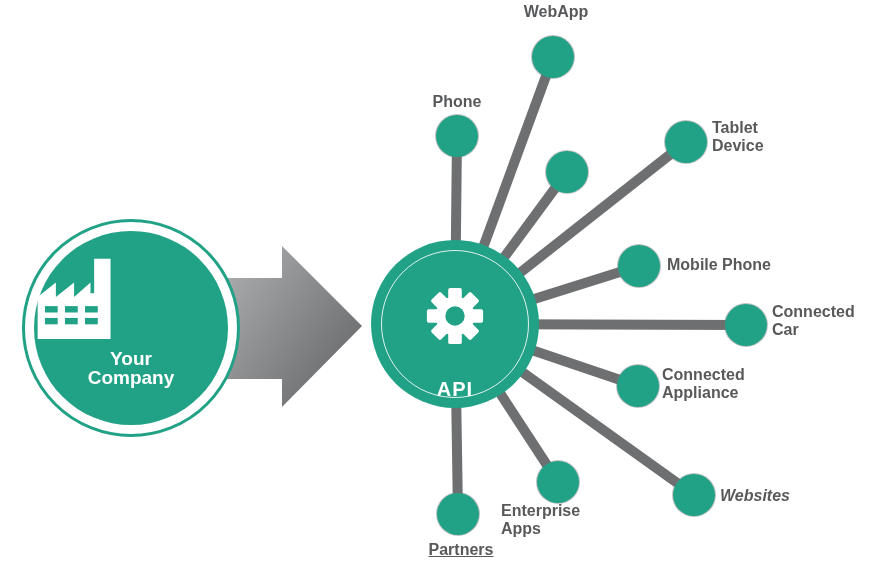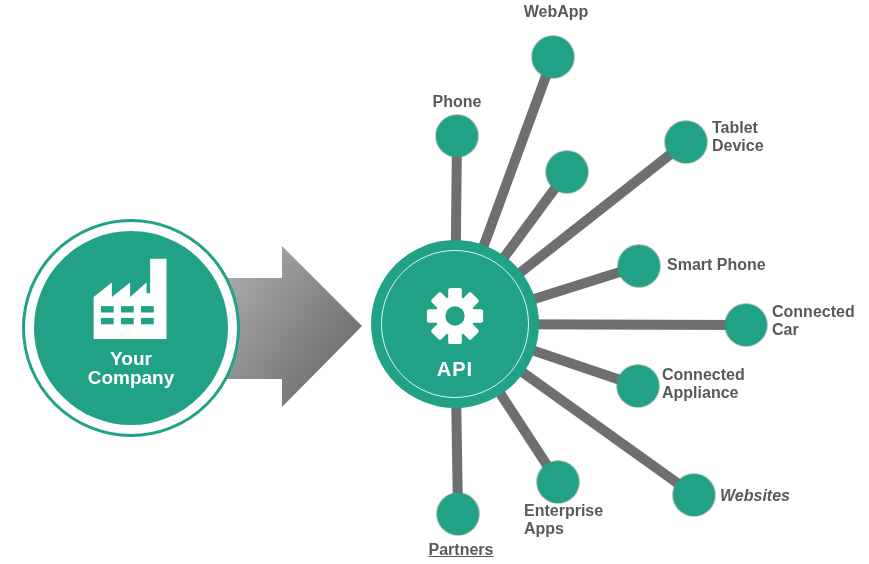--- a/index.html
+++ b/index.html
@@ -8,37 +8,37 @@
     font-family:"Liberation Sans", sans-serif;
   }
   .underlay{position:absolute;left:0;top:0;z-index:1;}
   
   .company-ring{
     position:absolute;left:22px;top:219px;width:212px;height:212px;
     border:3px solid #21a286;border-radius:50%;z-index:2;background:#ffffff;
   }
   .company-fill{
     position:absolute;inset:9px;background:#21a286;border-radius:50%;
-    display:flex;flex-direction:column;align-items:center;padding-top:22px;box-sizing:border-box;
+    display:flex;flex-direction:column;padding-top:22px;box-sizing:border-box;
   }
   .company-label{
     margin-top:8px;color:#ffffff;font-weight:bold;font-size:19px;line-height:1.02;
     text-align:center;white-space:pre-line;
   }
   .hub{
     position:absolute;left:371px;top:240px;width:168px;height:168px;background:#21a286;
     border-radius:50%;z-index:3;display:flex;flex-direction:column;align-items:center;
     padding-top:45px;box-sizing:border-box;
   }
   .hub:before{
     content:"";position:absolute;inset:10px;border:1.5px solid rgba(255,255,255,.85);
     border-radius:50%;
   }
   .hub-label{
-    margin-top:11px;color:#ffffff;font-weight:bold;font-size:20px;letter-spacing:1px;
+    margin-top:31px;color:#ffffff;font-weight:bold;font-size:20px;letter-spacing:1px;
   }
   
   .node{
     position:absolute;width:42px;height:42px;border-radius:50%;background:#21a286;
     box-shadow:0 0 0 1px rgba(118,120,122,.45);z-index:4;
   }
   
   .lbl{
     position:absolute;z-index:5;color:#58595b;font-weight:bold;font-size:16px;
     line-height:1.14;white-space:pre-line;
@@ -112,23 +112,23 @@
   <div class="node" style="left:725px;top:304px;"></div>
   <div class="node" style="left:617px;top:365px;"></div>
   <div class="node" style="left:673px;top:474px;"></div>
   <div class="node" style="left:537px;top:461px;"></div>
   <div class="node" style="left:437px;top:493px;"></div>
 
   <div class="lbl center" style="left:556px;top:3px;">WebApp</div>
   <div class="lbl center" style="left:457px;top:93px;">Phone</div>
   <div class="lbl" style="left:712px;top:119px;">Tablet
 Device</div>
-  <div class="lbl" style="left:667px;top:256px;">Smart Phone</div>
+  <div class="lbl" style="left:667px;top:256px;">Mobile Phone</div>
   <div class="lbl" style="left:772px;top:303px;">Connected
 Car</div>
   <div class="lbl" style="left:662px;top:366px;">Connected
 Appliance</div>
   <div class="lbl" style="left:720px;top:487px;font-style:italic;">Websites</div>
-  <div class="lbl" style="left:524px;top:502px;">Enterprise
+  <div class="lbl" style="left:501px;top:502px;">Enterprise
 Apps</div>
   <div class="lbl center" style="left:461px;top:541px;text-decoration:underline;">Partners</div>
 
 </div>
 
 </body></html>

